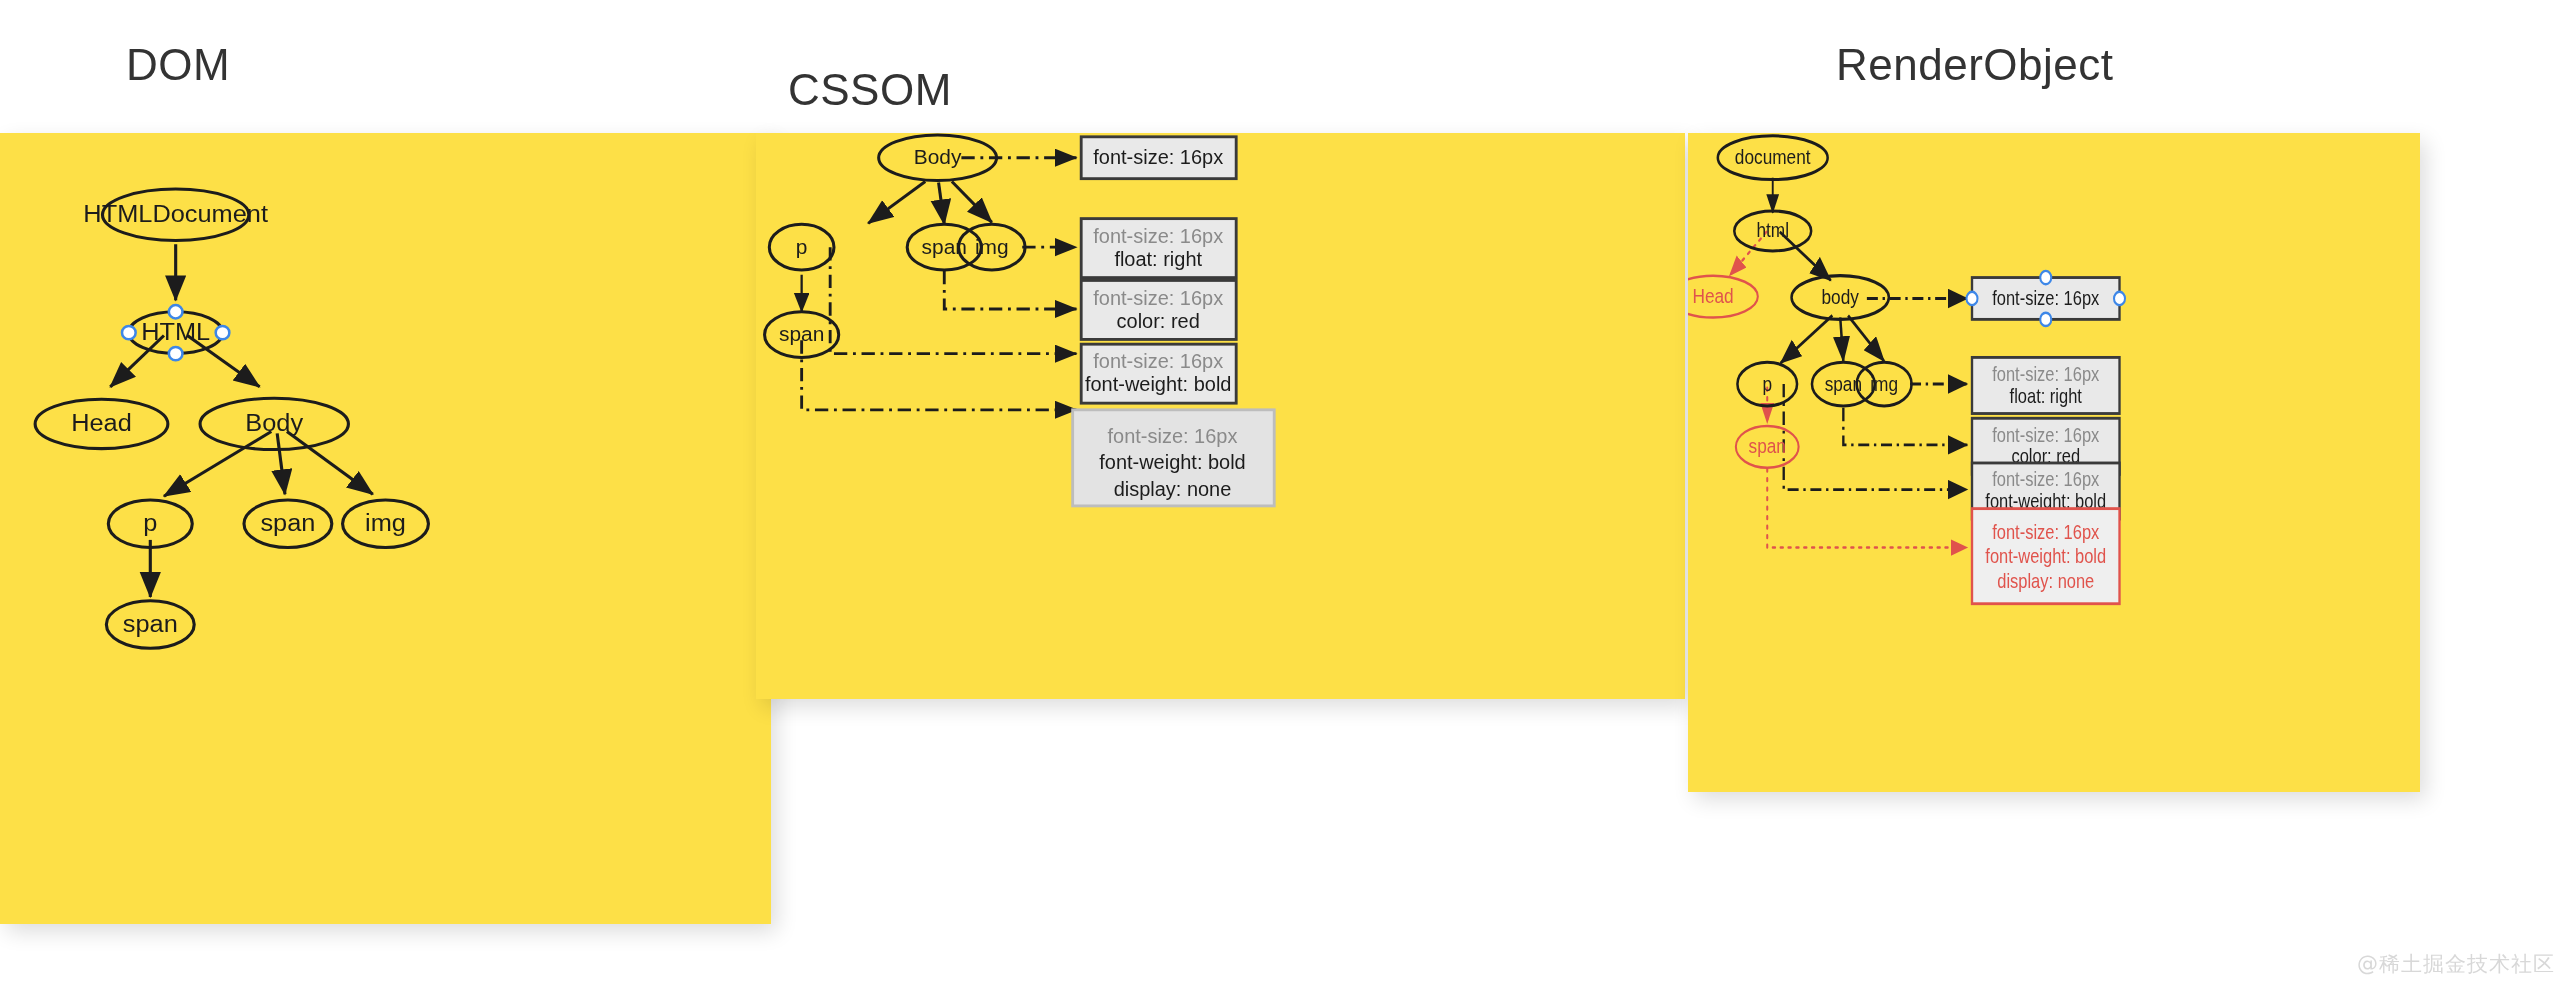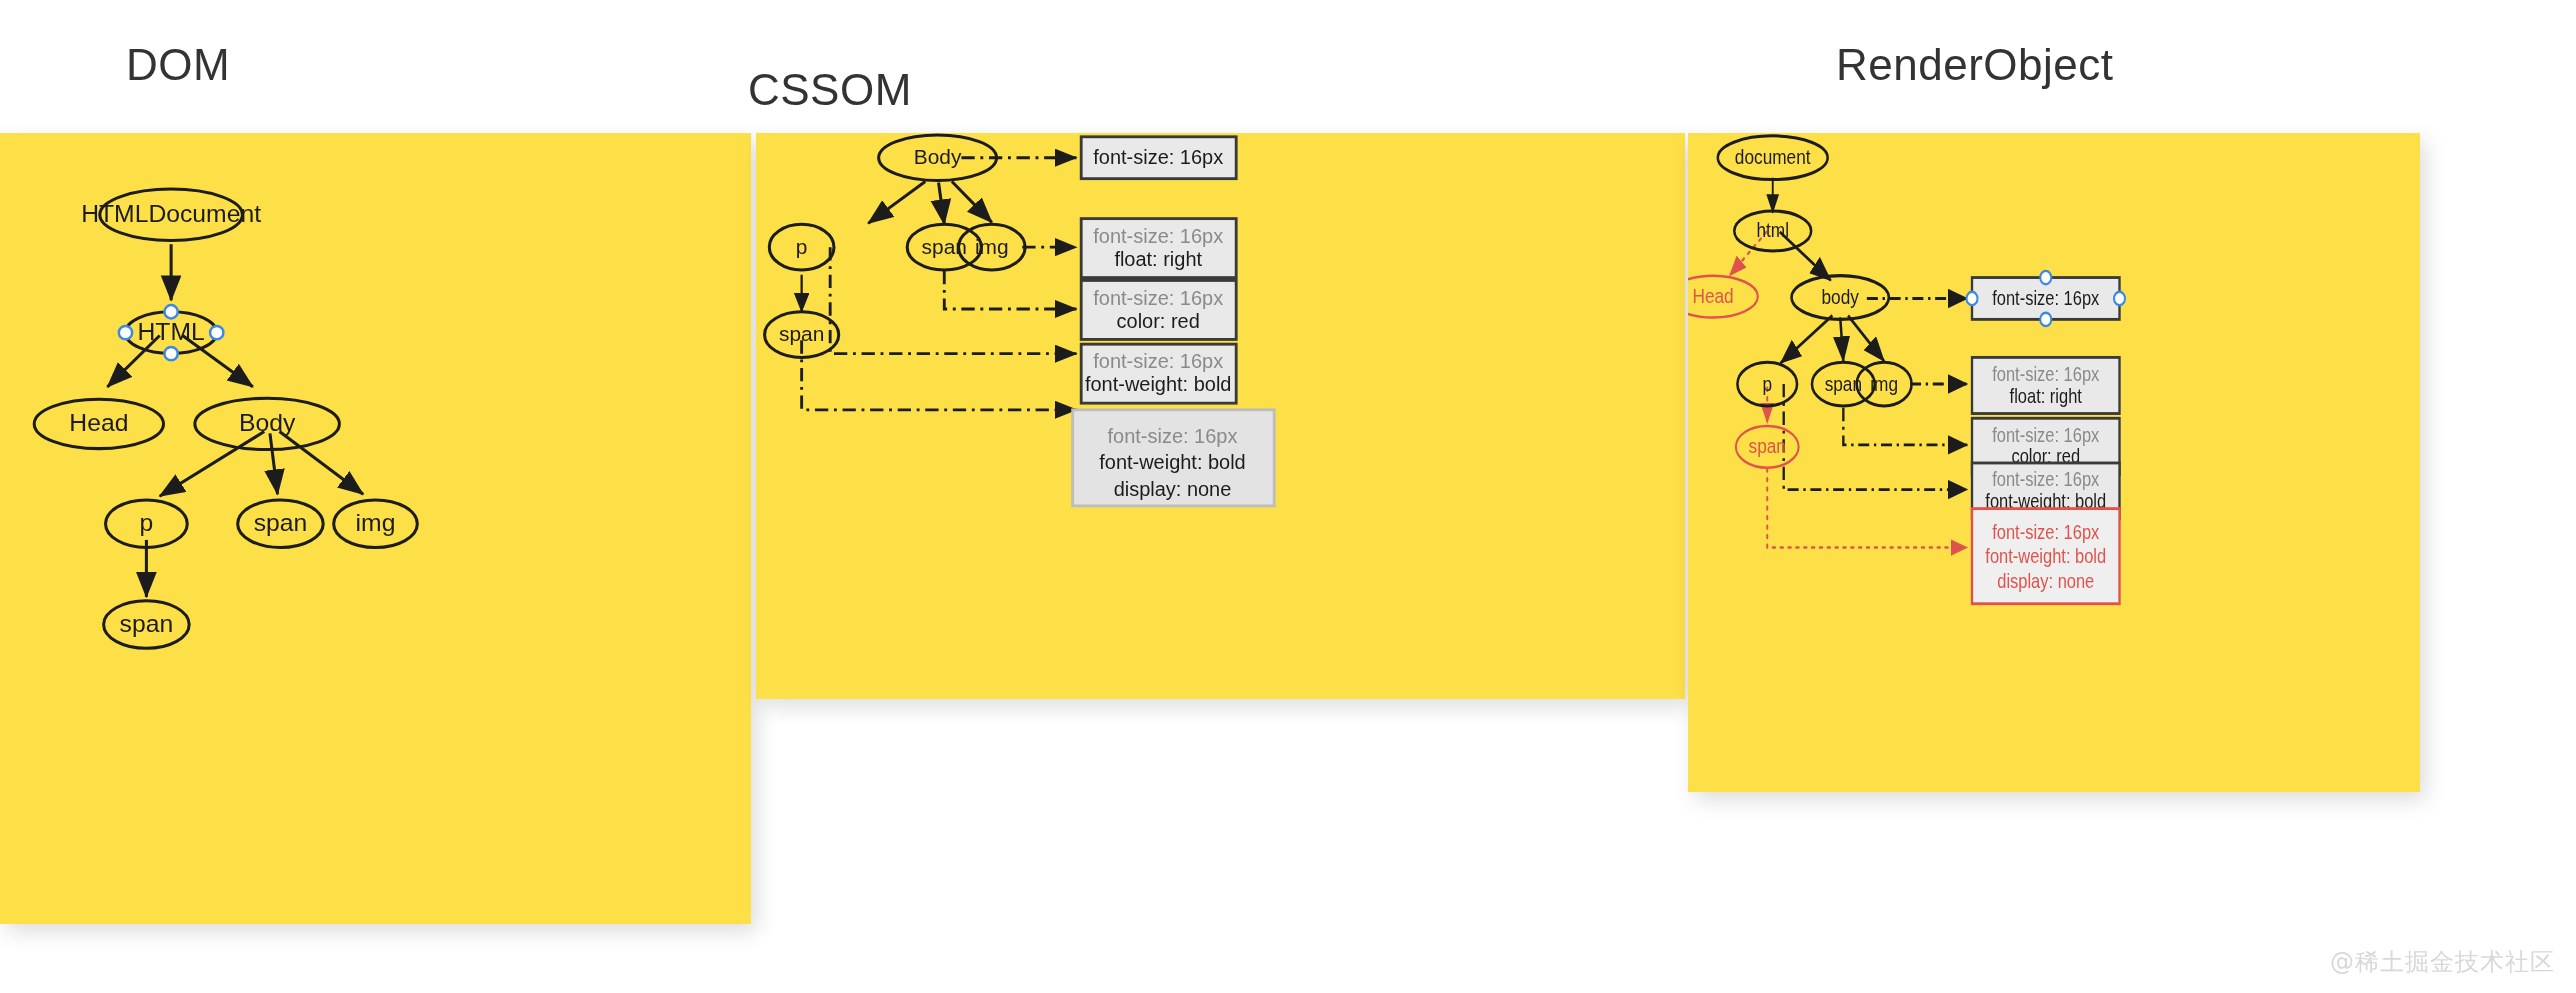--- a/index.html
+++ b/index.html
@@ -15,40 +15,40 @@
   
   .panel-title{
     position:absolute;
     font-size:44px;
     font-weight:400;
     color:#333333;
     letter-spacing:0.5px;
     white-space:nowrap;
   }
   #title-dom{left:126px;top:40px;text-align:right;}
-  #title-cssom{left:748px;top:65px;}
+  #title-cssom{left:788px;top:65px;}
   #title-render{left:1836px;top:40px;}
 
   
   .panel{
     position:absolute;
     background:#fde047;
     box-shadow:5.7px 7.6px 21px rgba(0,0,0,0.14);
   }
-  #panel-dom{left:0px;top:133px;width:751px;height:791px;}
+  #panel-dom{left:0px;top:133px;width:751px;height:791px;padding-left:20px;}
   #panel-cssom{left:756px;top:133px;width:929px;height:566px;}
   #panel-render{left:1688px;top:133px;width:732px;height:659px;}
 
   .panel svg{position:absolute;left:0;top:0;width:100%;height:100%;display:block;}
 
   
   #watermark{
     position:absolute;
     right:21px;bottom:15px;
-    font-size:24px;
+    font-size:21px;
     color:#d8d8d8;
     font-family:"DejaVu Sans", sans-serif;
     white-space:nowrap;
     letter-spacing:1px;
   }
 
   
   .nlabel{font-family:"Liberation Sans", sans-serif;font-size:22px;fill:#1c1c1c;text-anchor:middle;dominant-baseline:middle;}
   .nlabel-lg{font-family:"Liberation Sans", sans-serif;font-size:26px;fill:#1c1c1c;text-anchor:middle;dominant-baseline:middle;}
   .nlabel-red{font-family:"Liberation Sans", sans-serif;font-size:22px;fill:#e0534c;text-anchor:middle;dominant-baseline:middle;}

